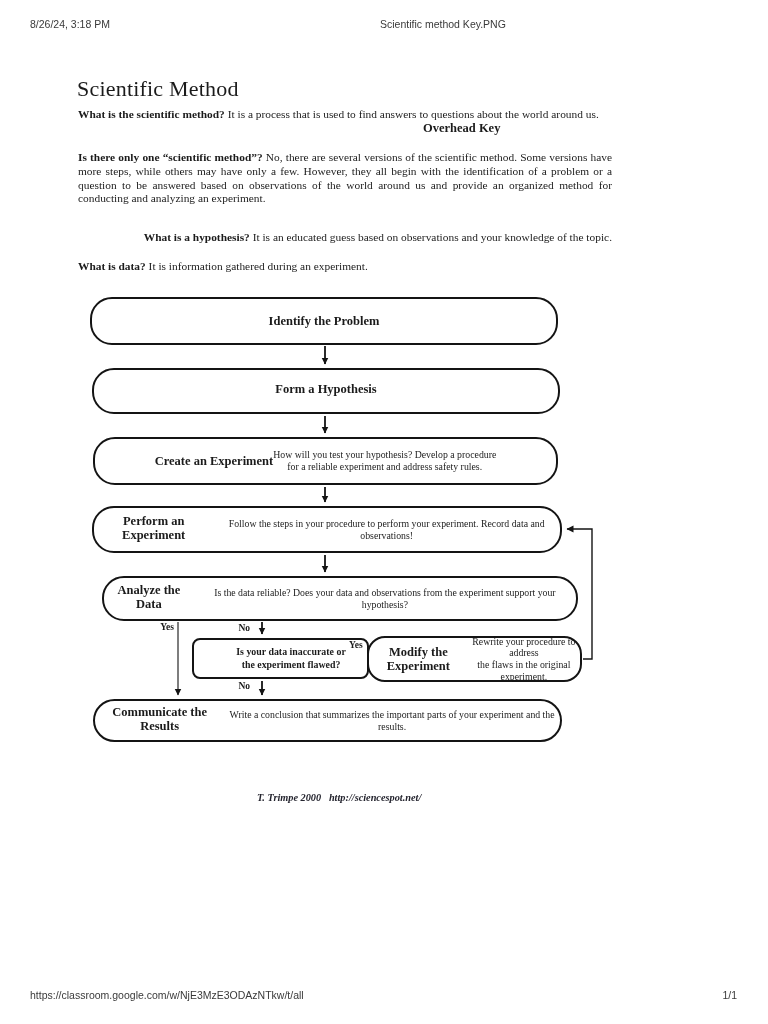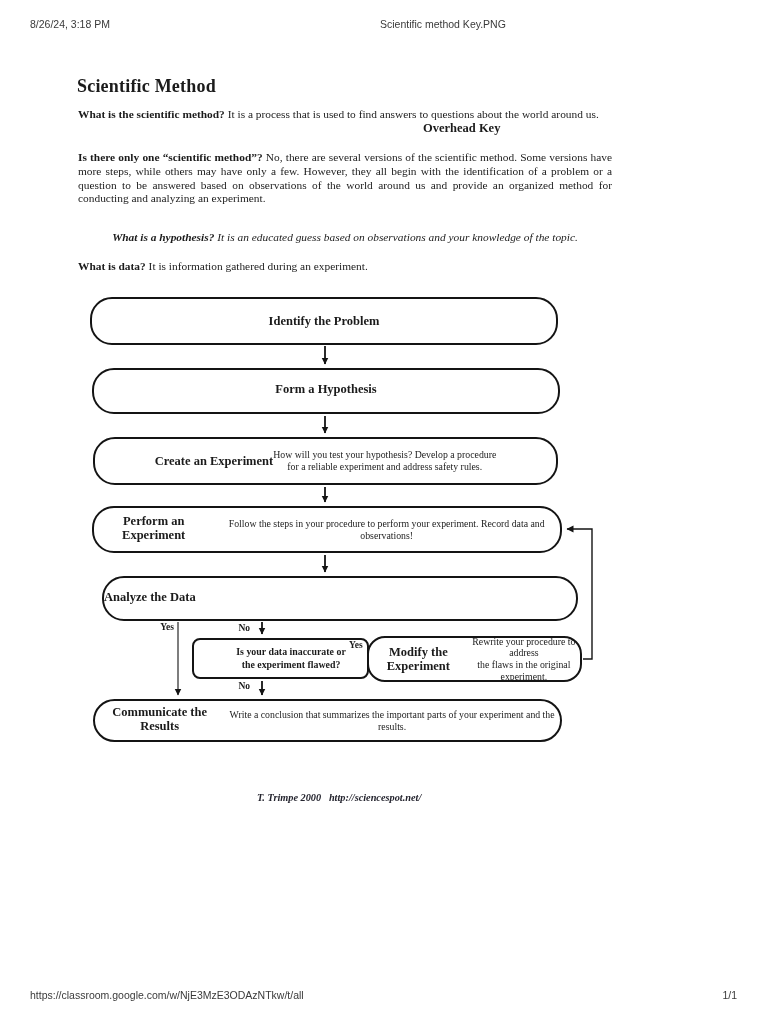--- a/index.html
+++ b/index.html
@@ -12,29 +12,29 @@
   
   .chrome{
     position:absolute;font-family:"Liberation Sans","DejaVu Sans",sans-serif;
     font-size:10.5px;color:#3a3a3a;white-space:nowrap;
   }
   #hdr-date{left:30px;top:18px;}
   #hdr-title{left:380px;top:18px;}
   #ftr-url{left:30px;top:989px;}
   #ftr-page{right:31px;top:989px;}
   
-  #doc-title{left:77px;top:76px;font-size:18px;font-weight:bold;letter-spacing:.2px;}
+  #doc-title{left:77px;top:76px;font-size:22px;font-weight:normal;letter-spacing:.2px;}
   #overhead-key{left:423px;top:85px;font-size:12.5px;font-weight:bold;margin-top:36px;}
   .para{
     position:absolute;left:78px;width:534px;margin:0;
     font-size:11.4px;line-height:13.8px;text-align:justify;
   }
   #para-1{top:108px;}
   #para-2{top:151px;}
-  #para-3{top:231px;text-align:center;font-style:italic;}
+  #para-3{top:231px;text-align:right;}
   #para-4{top:260px;text-align:left;}
   .para b{font-weight:bold;}
   
   #connectors{position:absolute;left:0;top:0;width:768px;height:1024px;pointer-events:none;}
   .fbox{
     position:absolute;border:2px solid #141414;border-radius:22px;background:#fff;
     display:flex;flex-direction:row;align-items:center;justify-content:center;
     text-align:center;row-gap:1px;
   }
   .fbox .ft{font-weight:bold;font-size:12.5px;line-height:14px;}
@@ -106,20 +106,21 @@
 for a reliable experiment and address safety rules.</div>
   </div>
 
   <div id="box-perform" class="fbox gap">
     <div class="ft">Perform an Experiment</div>
     <div class="fb">Follow the steps in your procedure to perform your experiment. Record data and observations!</div>
   </div>
 
   <div id="box-analyze" class="fbox gap">
     <div class="ft">Analyze the Data</div>
+    <div class="fb">Is the data reliable? Does your data and observations from the experiment support your hypothesis?</div>
   </div>
 
   <div id="box-decision" class="fbox">
     <div class="fb">Is your data inaccurate or
 the experiment flawed?</div>
   </div>
 
   <div id="box-modify" class="fbox">
     <div class="ft">Modify the Experiment</div>
     <div class="fb">Rewrite your procedure to address

